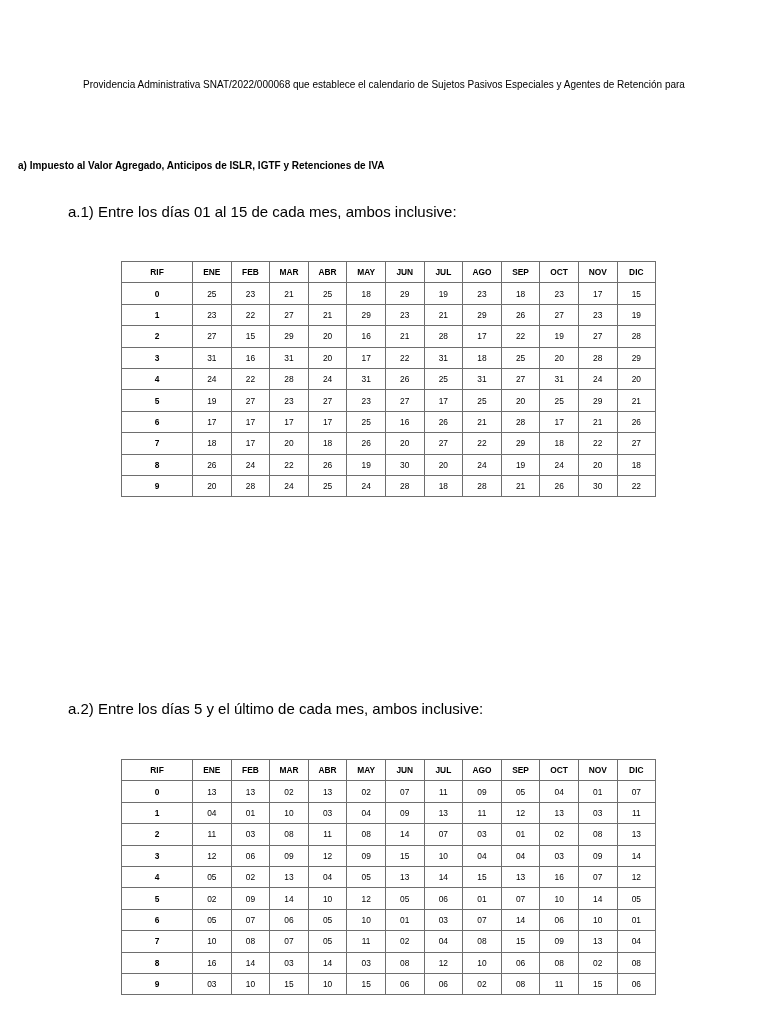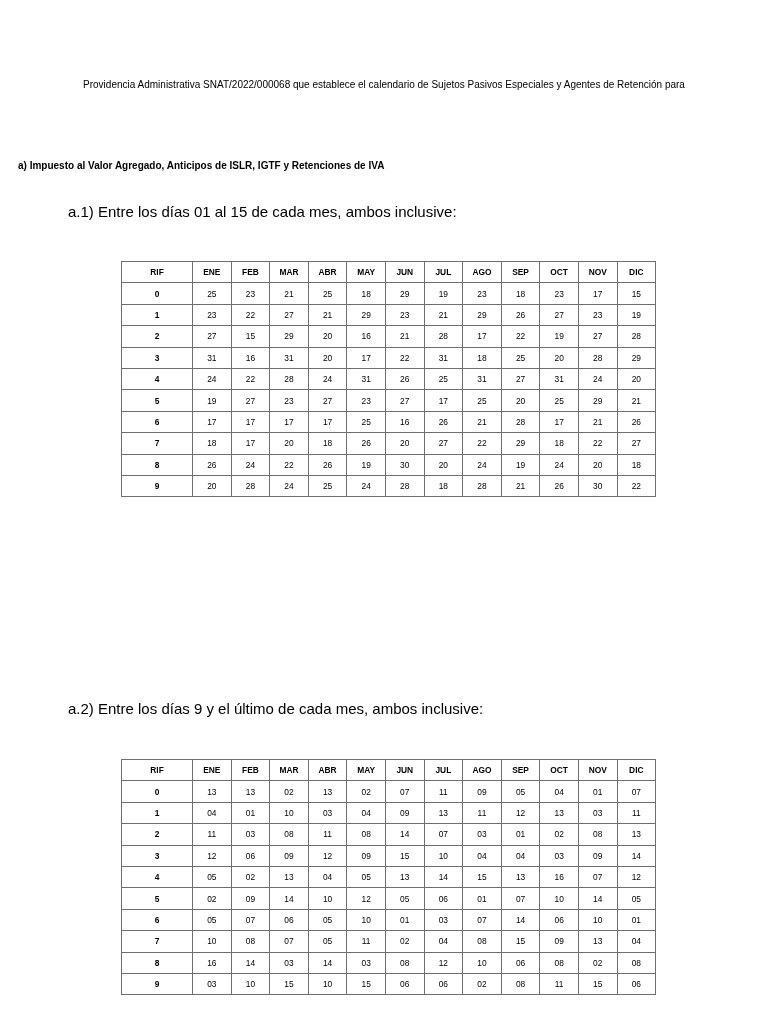--- a/index.html
+++ b/index.html
@@ -278,21 +278,21 @@
             <td class="col-month val">28</td>
             <td class="col-month val">21</td>
             <td class="col-month val">26</td>
             <td class="col-month val">30</td>
             <td class="col-month val">22</td>
           </tr>
         </tbody>
     </table>
   </div>
 
-  <div class="sub-heading sub-heading-2">a.2) Entre los días 9 y el último de cada mes, ambos inclusive:</div>
+  <div class="sub-heading sub-heading-2">a.2) Entre los días 5 y el último de cada mes, ambos inclusive:</div>
 
   <div class="cal-table-wrap t2">
     <table class="cal-table" id="tbl-1">
       <thead>
         <tr>
             <th class="col-rif">RIF</th>
             <th class="col-month">ENE</th>
             <th class="col-month">FEB</th>
             <th class="col-month">MAR</th>
             <th class="col-month">ABR</th>

